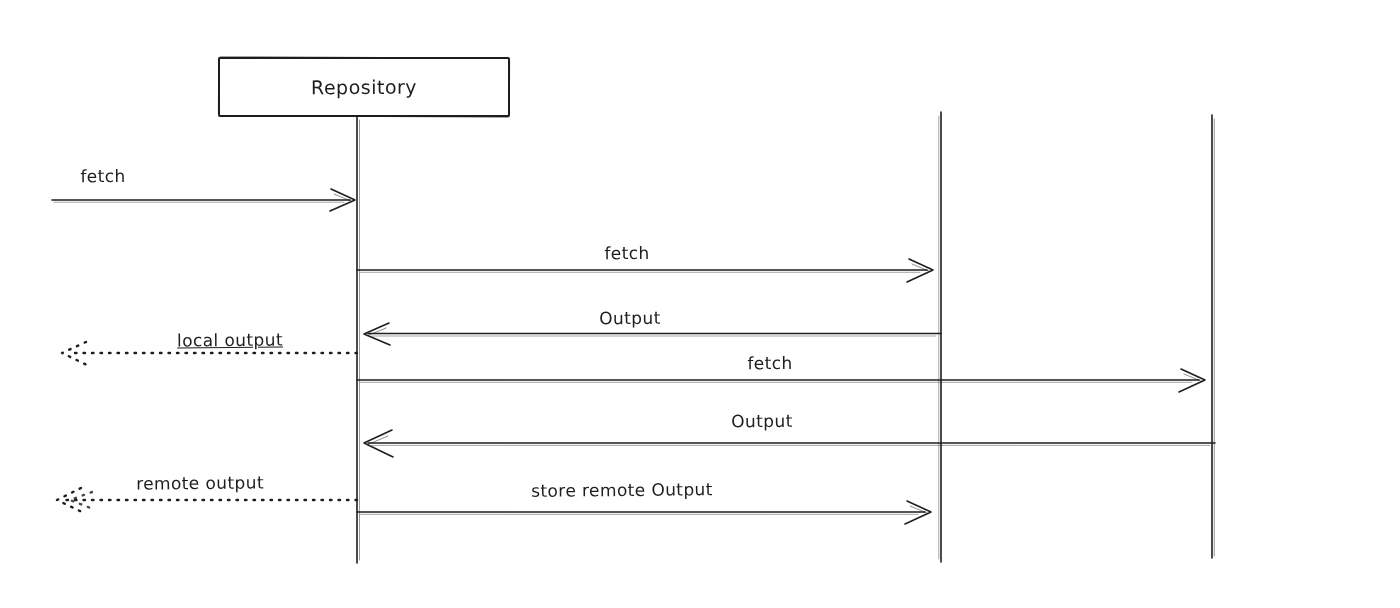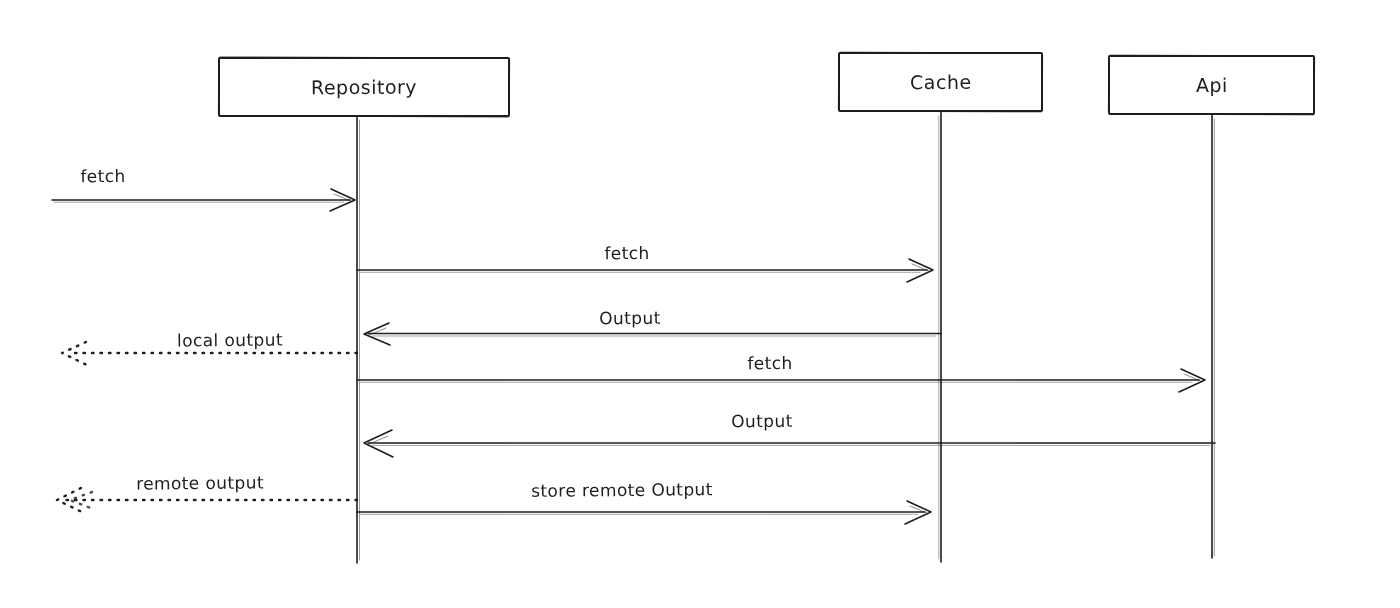--- a/index.html
+++ b/index.html
@@ -130,35 +130,29 @@
       <path d="M360 514.3 H918" stroke-opacity="0.4" stroke-width="1"></path>
       <path d="M907 501 L931 512 L905 524"></path>
       <path d="M910 506 L928 513.5" stroke-opacity="0.5" stroke-width="1"></path>
     </g>
   </svg>
 
   <div class="actor-box" style="left:218px; top:57px; width:292px; height:60px;">
     <span class="actor-label">Repository</span>
   </div>
 
-  <div class="actor-box" style="left:838px; top:52px; width:205px; height:60px;">
-    <span class="actor-label">Cache</span>
-  </div>
 
-  <div class="actor-box" style="left:1108px; top:55px; width:207px; height:60px;">
-    <span class="actor-label">Api</span>
-  </div>
 
   <div class="msg-label" style="left:103px; top:166px;">fetch</div>
 
   <div class="msg-label" style="left:627px; top:243px;">fetch</div>
 
   <div class="msg-label" style="left:630px; top:308px;">Output</div>
 
-  <div class="msg-label" style="left:230px; top:330px;">local output</div>
+  <div class="msg-label" style="left:230px; top:330px;text-decoration:underline;">local output</div>
 
   <div class="msg-label" style="left:770px; top:353px;">fetch</div>
 
   <div class="msg-label" style="left:762px; top:411px;">Output</div>
 
   <div class="msg-label" style="left:200px; top:473px;">remote output</div>
 
   <div class="msg-label" style="left:622px; top:480px;">store remote Output</div>
 
 </div>

